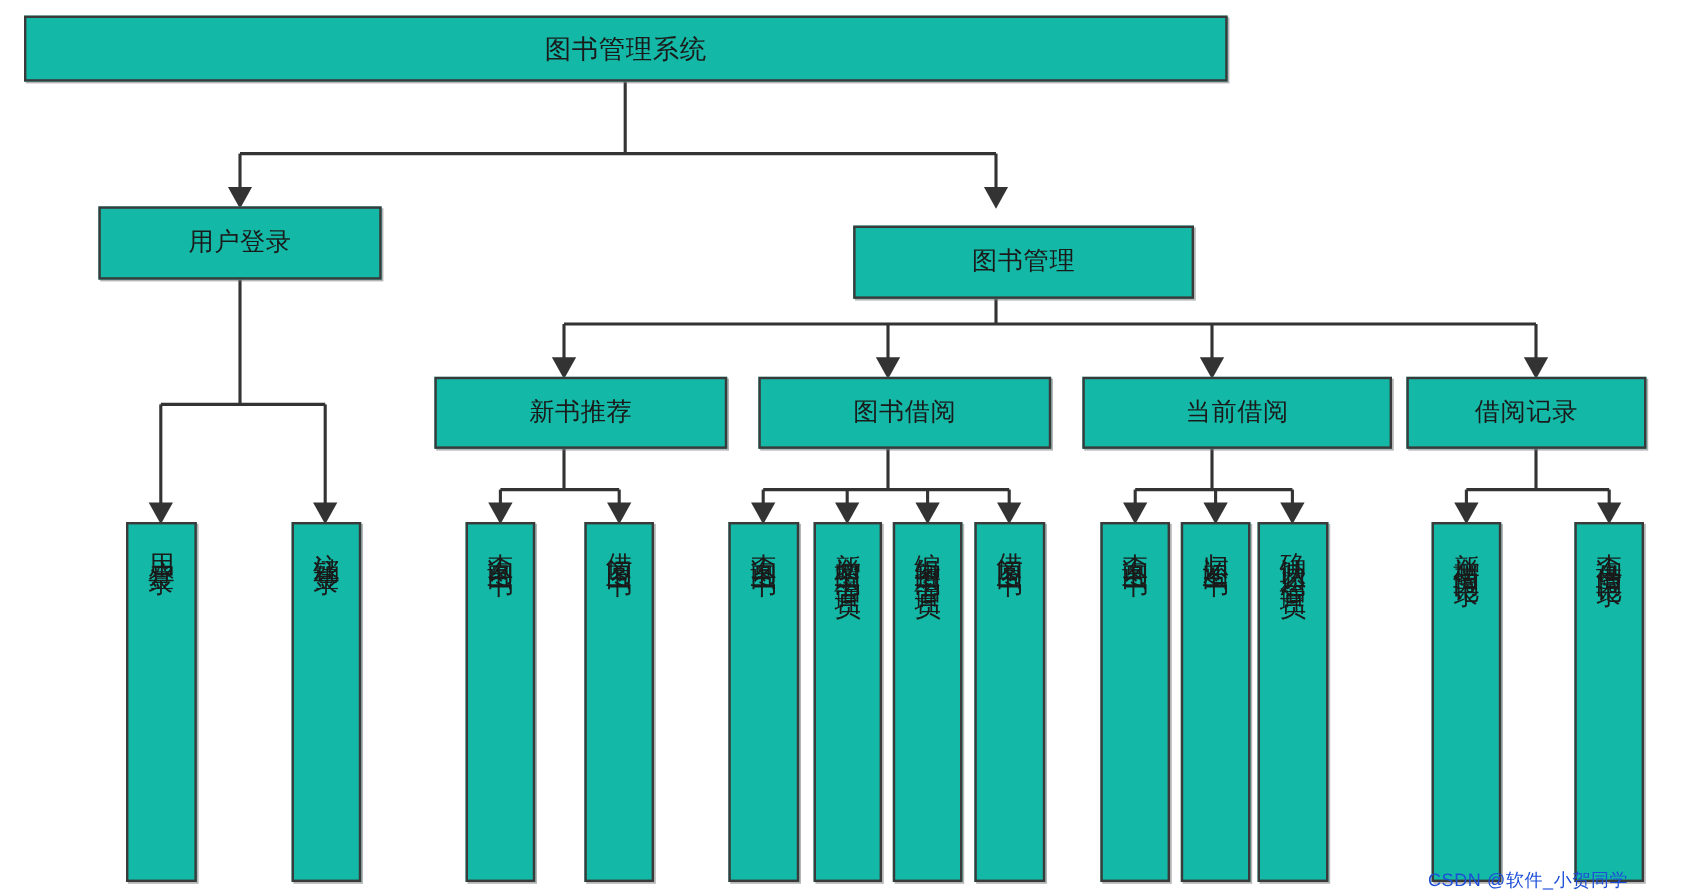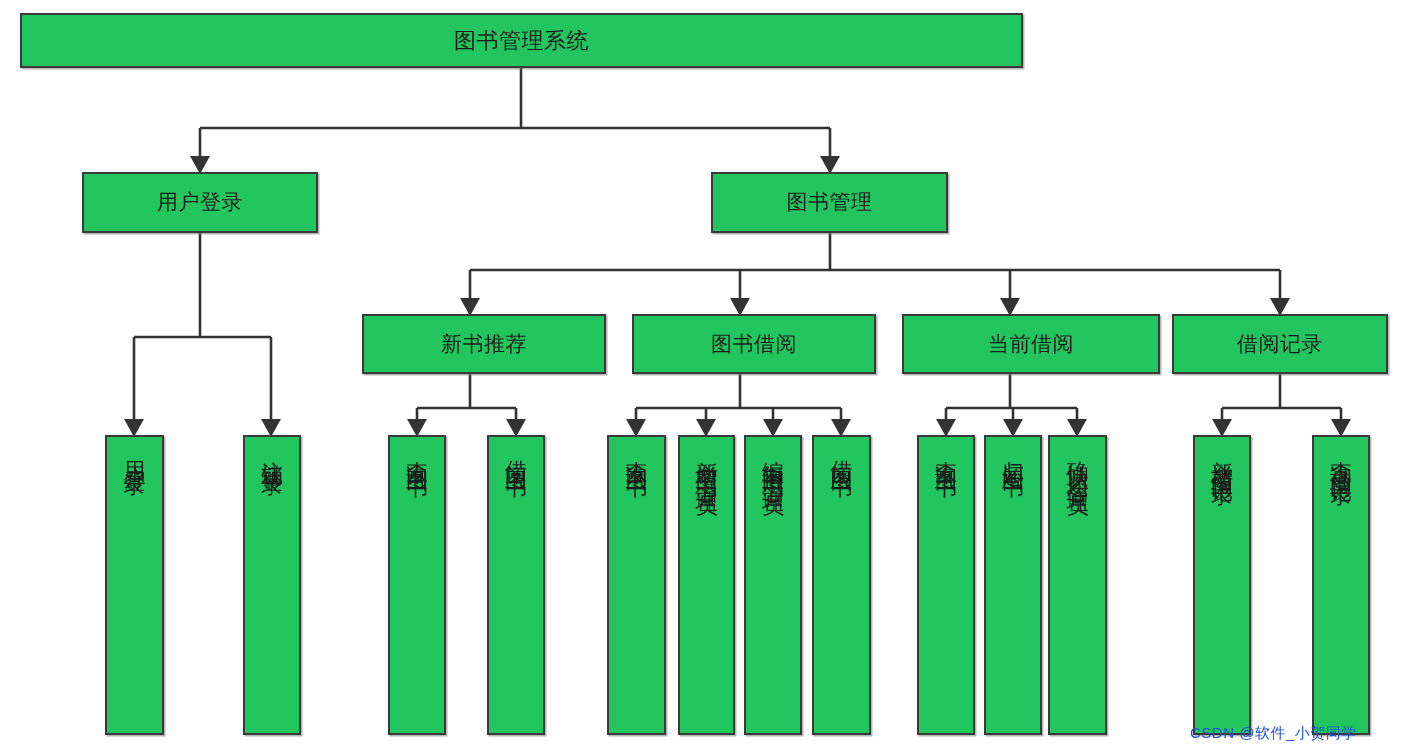--- a/index.html
+++ b/index.html
@@ -22,21 +22,21 @@
     position: absolute;
     left: 0;
     top: 0;
     width: 1405px;
     height: 747px;
     pointer-events: none;
   }
   .node {
     position: absolute;
     box-sizing: border-box;
-    background: #22c55e;
+    background: #14b8a6;
     border: 2px solid #3a3a3a;
     display: flex;
     align-items: center;
     justify-content: center;
     color: #1a1a1a;
     box-shadow: 1.5px 1.5px 0 rgba(120,120,120,0.55);
   }
   .node-label {
     display: block;
     text-align: center;
@@ -136,34 +136,34 @@
     </g>
   </svg>
 
   <div class="node root horizontal" style="left: 20px; top: 13px; width: 1003px; height: 55px;">
     <span class="node-label">图书管理系统</span>
   </div>
 
   <div class="node horizontal" style="left: 82px; top: 172px; width: 236px; height: 61px;">
     <span class="node-label">用户登录</span>
   </div>
-  <div class="node horizontal" style="left: 711px; top: 172px; width: 237px; height: 61px;">
+  <div class="node horizontal" style="left: 711px; top: 188px; width: 284px; height: 61px;">
     <span class="node-label">图书管理</span>
   </div>
 
   <div class="node horizontal" style="left: 362px; top: 314px; width: 244px; height: 60px;">
     <span class="node-label">新书推荐</span>
   </div>
   <div class="node horizontal" style="left: 632px; top: 314px; width: 244px; height: 60px;">
     <span class="node-label">图书借阅</span>
   </div>
   <div class="node horizontal" style="left: 902px; top: 314px; width: 258px; height: 60px;">
     <span class="node-label">当前借阅</span>
   </div>
-  <div class="node horizontal" style="left: 1172px; top: 314px; width: 216px; height: 60px;">
+  <div class="node horizontal" style="left: 1172px; top: 314px; width: 200px; height: 60px;">
     <span class="node-label">借阅记录</span>
   </div>
 
   <div class="node vertical" style="left: 105px; top: 435px; width: 59px; height: 300px;">
     <span class="node-label">用户登录</span>
   </div>
   <div class="node vertical" style="left: 243px; top: 435px; width: 58px; height: 300px;">
     <span class="node-label">注销登录</span>
   </div>
   <div class="node vertical" style="left: 388px; top: 435px; width: 58px; height: 300px;">

